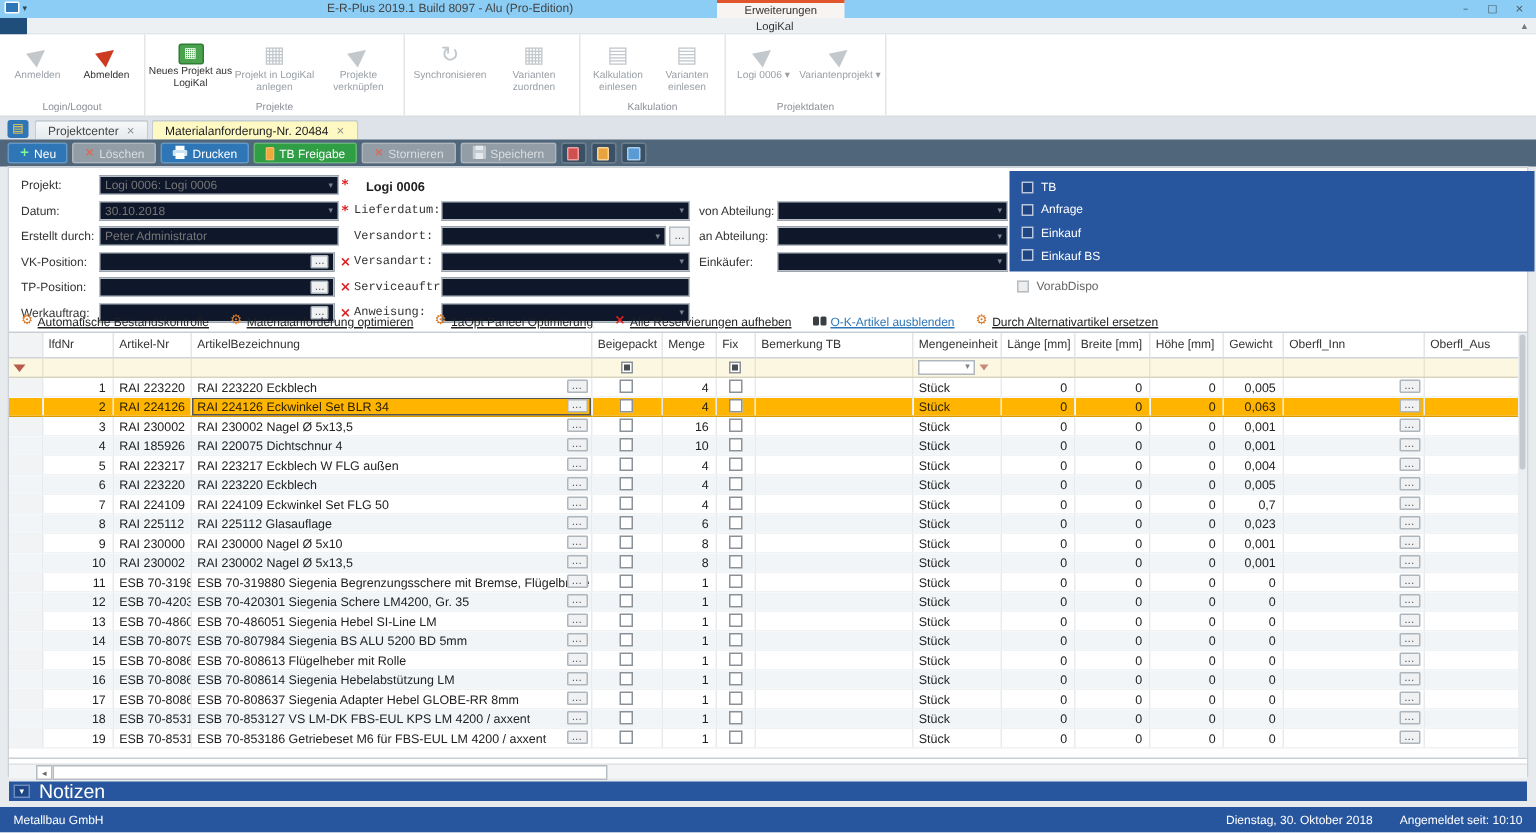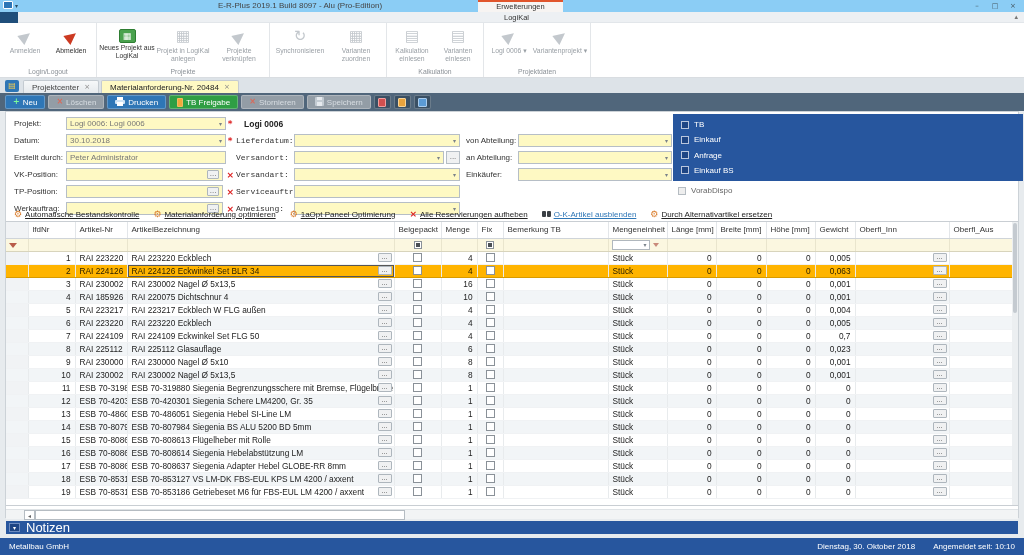--- a/index.html
+++ b/index.html
@@ -68,21 +68,21 @@
   .form { position:absolute; left:0; top:0; width:1012px; height:94px; }
   .fcol { position:absolute; }
   .c1 { left:8px;  top:3px; width:220px; }
   .c2 { left:230px; top:3px; width:224px; }
   .c3 { left:460px; top:20px; width:206px; }
   .frow { height:17px; display:flex; align-items:center; }
   .frow label { font-size:8px; color:#333; white-space:nowrap; }
   .c1 .frow label { width:52px; }
   .c2 .frow label { width:58px;font-family:Liberation Mono, monospace; }
   .c3 .frow label { width:52px; }
-  .field { flex:1; height:13px; border:1px solid #b6bec6; background:#fef9c3; display:flex; align-items:center; padding:0 3px; position:relative; }
+  .field { flex:1; height:13px; border:1px solid #b6bec6; background:#0f172a; display:flex; align-items:center; padding:0 3px; position:relative; }
   .fval { flex:1; font-size:8px; color:#777; white-space:nowrap; overflow:hidden; }
   .fcaret { font-size:6px; color:#7a828a; margin-left:2px; }
   .req { color:#d22; font-weight:bold; width:8px; text-align:center; font-size:9px; }
   .spacer8 { width:8px; }
   .dots { font-size:7px; line-height:7px; color:#555; background:#f0f1f2; border:1px solid #aeb6bd; border-radius:1px; padding:0 2px; height:9px; }
   .clearx { color:#d22; font-weight:bold; font-size:9px; margin-left:3px; }
   .ptitle { font-size:8.5px; color:#222; font-weight:bold; padding-left:8px; }
   .dotbtn { height:13px; width:14px; margin-left:2px; border:1px solid #b6bec6; background:#f0f1f2; font-size:7px; color:#555; text-align:center; line-height:11px; }
   .bluepanel { position:absolute; left:667px; top:2px; width:350px; height:67px; background:#27569e; padding:3px 8px; display:flex; flex-direction:column; justify-content:space-around; }
   .pitem { display:flex; align-items:center; gap:5px; }
@@ -414,25 +414,25 @@
     </div>
 
     <div class="bluepanel">
 
     <div class="pitem">
         <span class="pcb"></span>
         <span class="plab">TB</span>
       </div>
         <div class="pitem">
         <span class="pcb"></span>
-        <span class="plab">Einkauf</span>
+        <span class="plab">Anfrage</span>
       </div>
         <div class="pitem">
         <span class="pcb"></span>
-        <span class="plab">Anfrage</span>
+        <span class="plab">Einkauf</span>
       </div>
         <div class="pitem">
         <span class="pcb"></span>
         <span class="plab">Einkauf BS</span>
       </div>
       </div>
     <div class="vorab">
       <span class="vcb"></span>
       <span class="plab">VorabDispo</span>
     </div>

